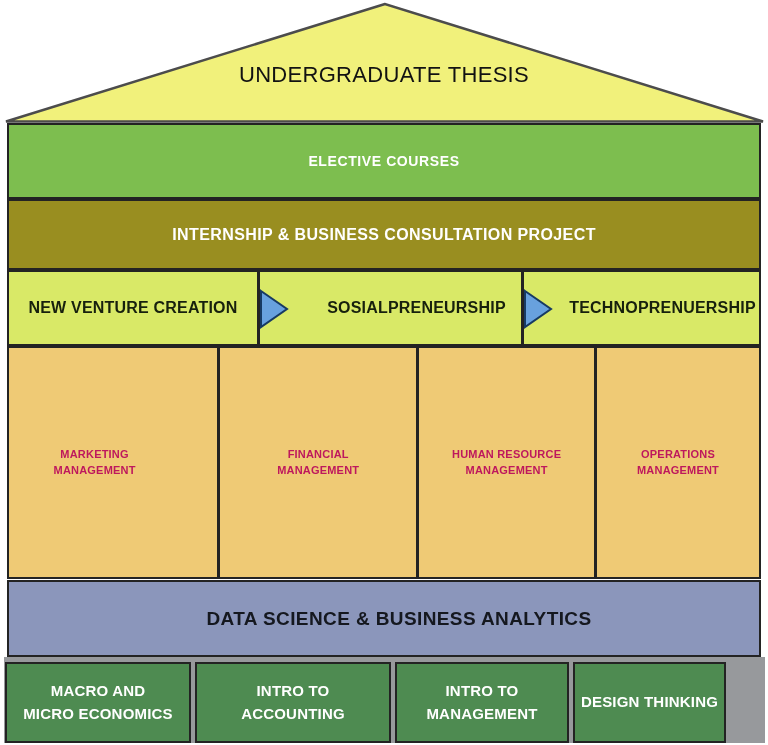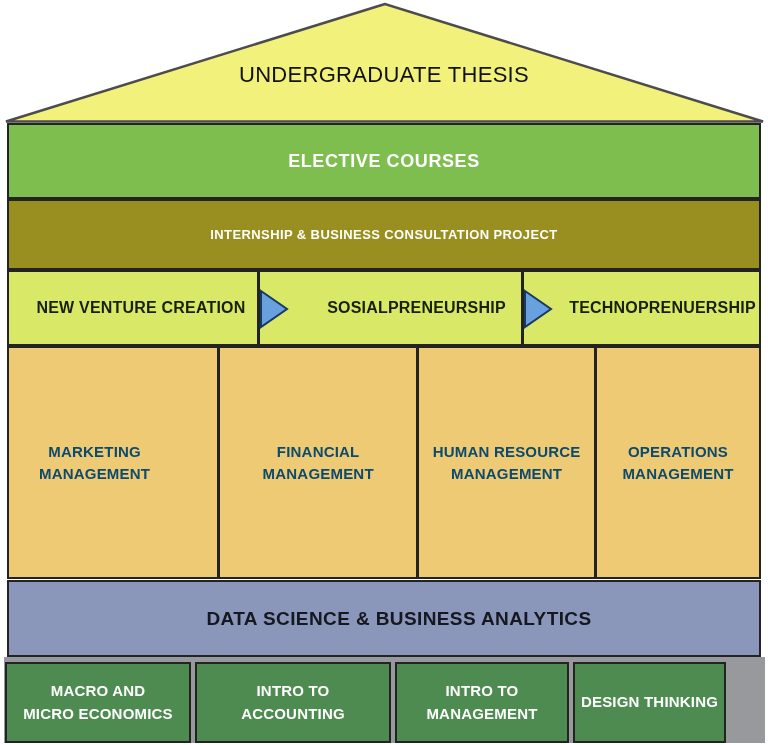--- a/index.html
+++ b/index.html
@@ -50,28 +50,28 @@
   }
   .band-label {
     font-weight: 700;
     text-align: center;
   }
   .band-elective {
     top: 123px; height: 76px;
     background: var(--elective-fill, #7DBE4F);
   }
   .band-elective .band-label {
-    color: #ffffff; font-size: 18px; letter-spacing: 0.6px;
+    color: #ffffff; font-size: 14px; letter-spacing: 0.6px;
   }
   .band-internship {
     top: 199px; height: 71px;
     background: var(--internship-fill, #998E20);
   }
   .band-internship .band-label {
-    color: #ffffff; font-size: 13px; letter-spacing: 0.4px;
+    color: #ffffff; font-size: 16px; letter-spacing: 0.4px;
   }
   
   .band-venture {
     top: 270px; height: 76px;
     background: var(--venture-fill, #D9E967);
     justify-content: flex-start;
     padding: 0;
   }
   .vcell {
     position: absolute;
@@ -80,21 +80,21 @@
     align-items: center;
     justify-content: center;
   }
   .vcell span {
     font-weight: 700;
     font-size: 16px;
     color: #17200d;
     letter-spacing: 0.2px;
     white-space: nowrap;
   }
-  .vcell-1 { left: 8px;   width: 248px; }
+  .vcell-1 { left: 0px;   width: 248px; }
   .vcell-2 { left: 251px; width: 287px; padding-left: 26px; box-sizing: border-box; }
   .vcell-3 { left: 515px; width: 235px; padding-left: 42px; box-sizing: border-box; }
   .vdiv {
     position: absolute;
     top: 0; bottom: 0;
     width: 3px;
     background: var(--border, #232323);
   }
   .vdiv-1 { left: 248px; }
   .vdiv-2 { left: 512px; }
@@ -128,23 +128,23 @@
     justify-content: center;
     text-align: center;
   }
   .col + .col { border-left: 3px solid var(--border, #232323); }
   .col-1 { width: 186px; }
   .col-2 { width: 216px; margin-left: 37px; }
   .col-3 { width: 193px; }
   .col-4 { width: 179px; }
   .col-label {
     font-weight: 700;
-    font-size: 15px;
+    font-size: 11px;
     line-height: 1.45;
-    color: #0c4a6e;
+    color: #be185d;
     white-space: pre-line;
     letter-spacing: 0.2px;
   }
   
   .band-datascience {
     top: 580px; height: 77px;
     background: var(--data-science-fill, #8B96BB);
     padding-left: 30px;
   }
   .band-datascience .band-label {

